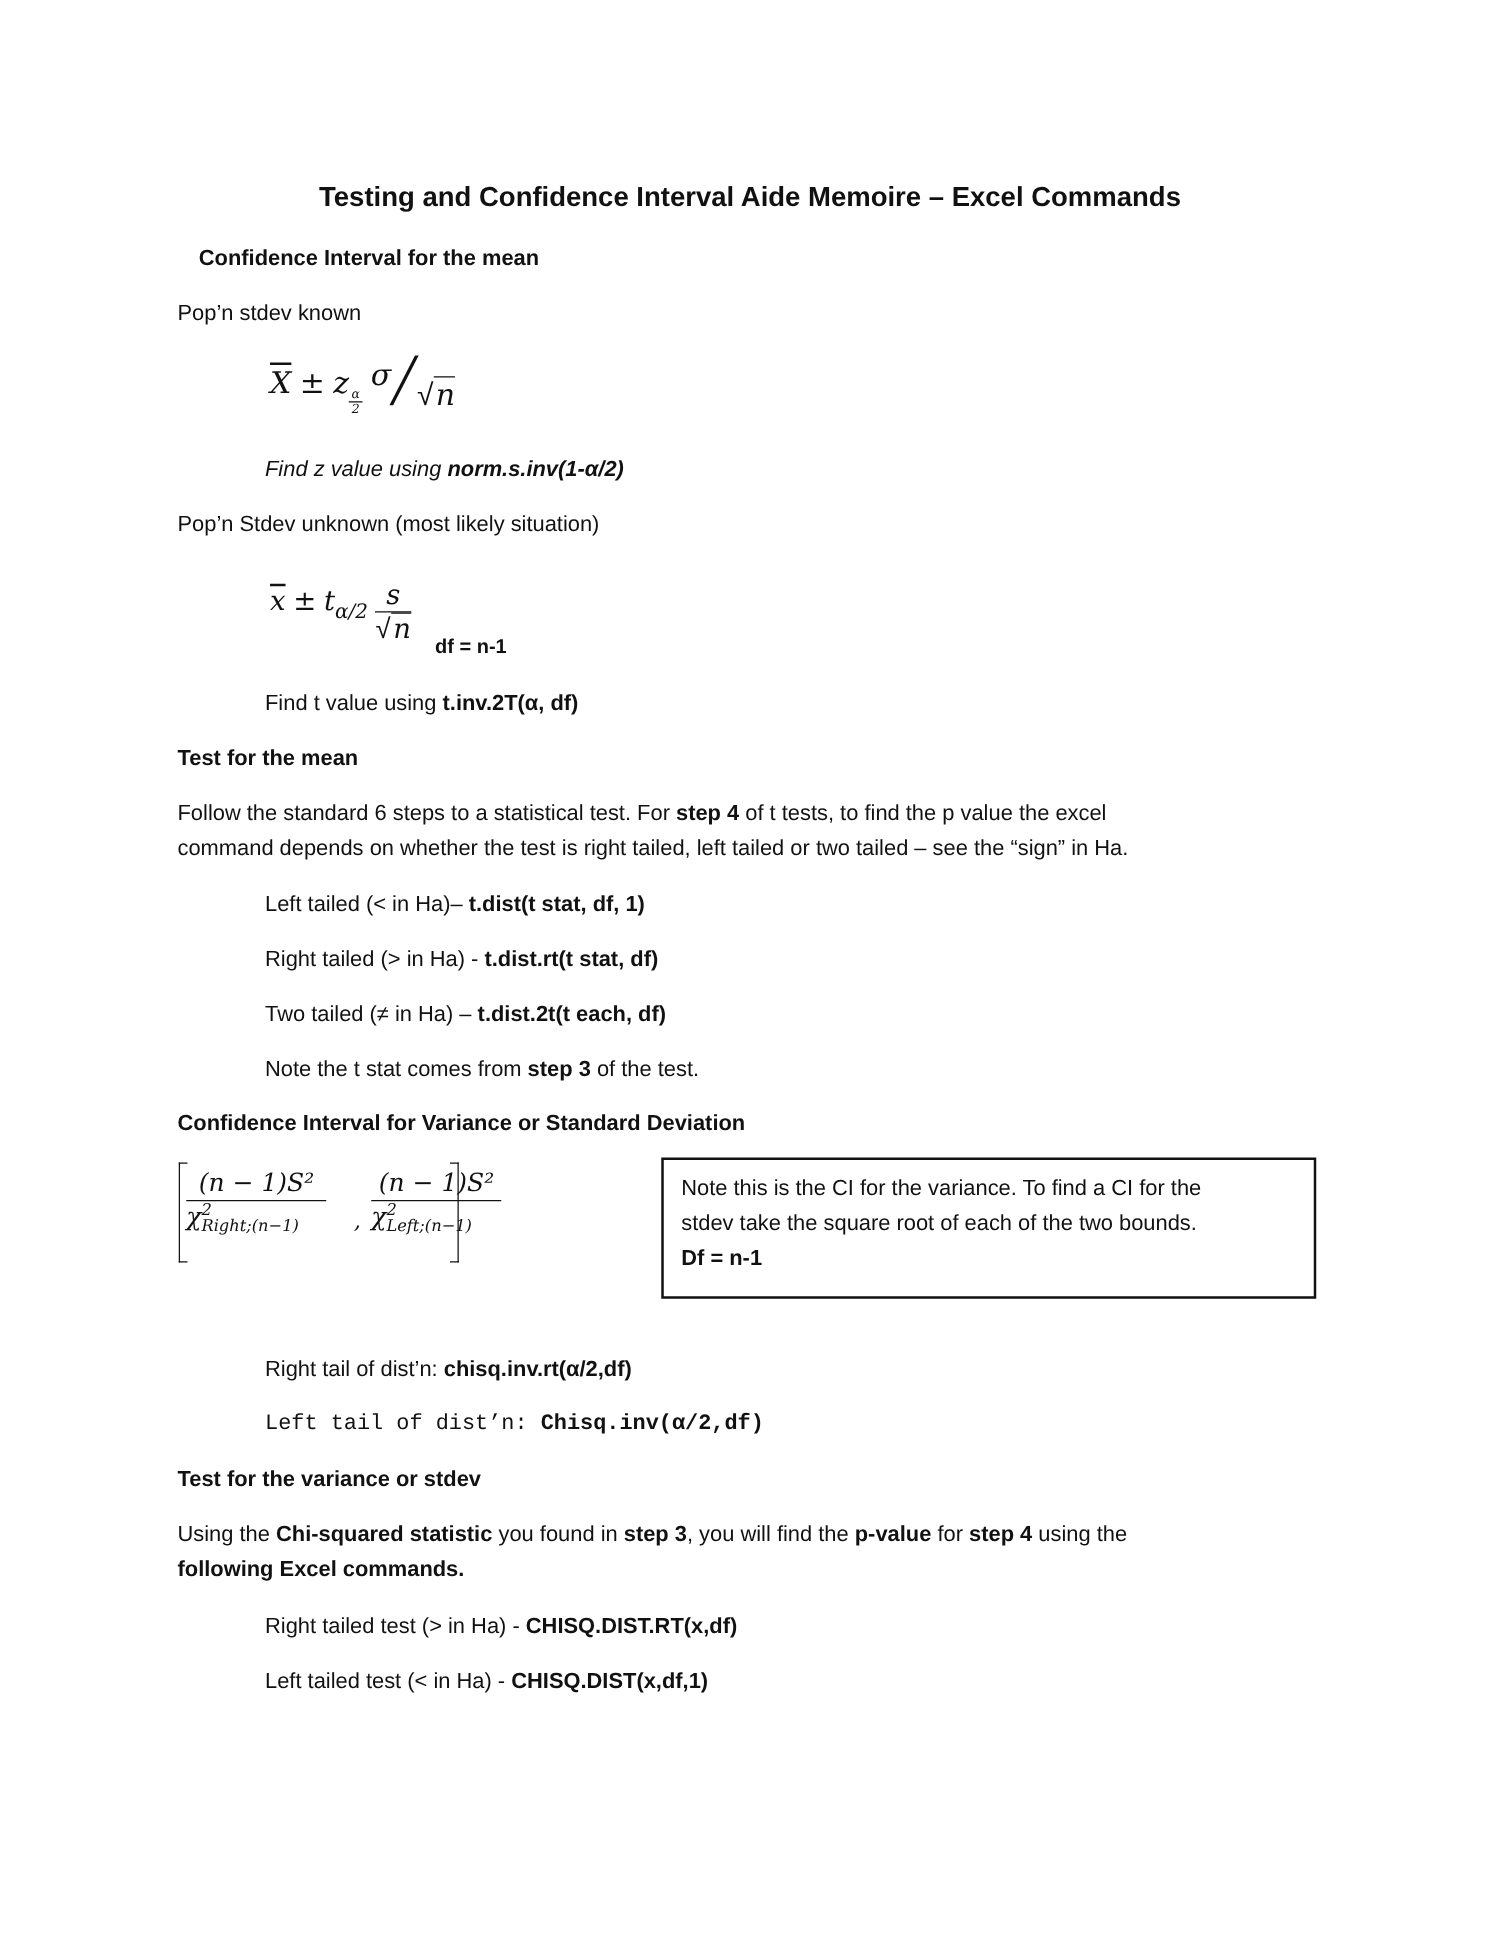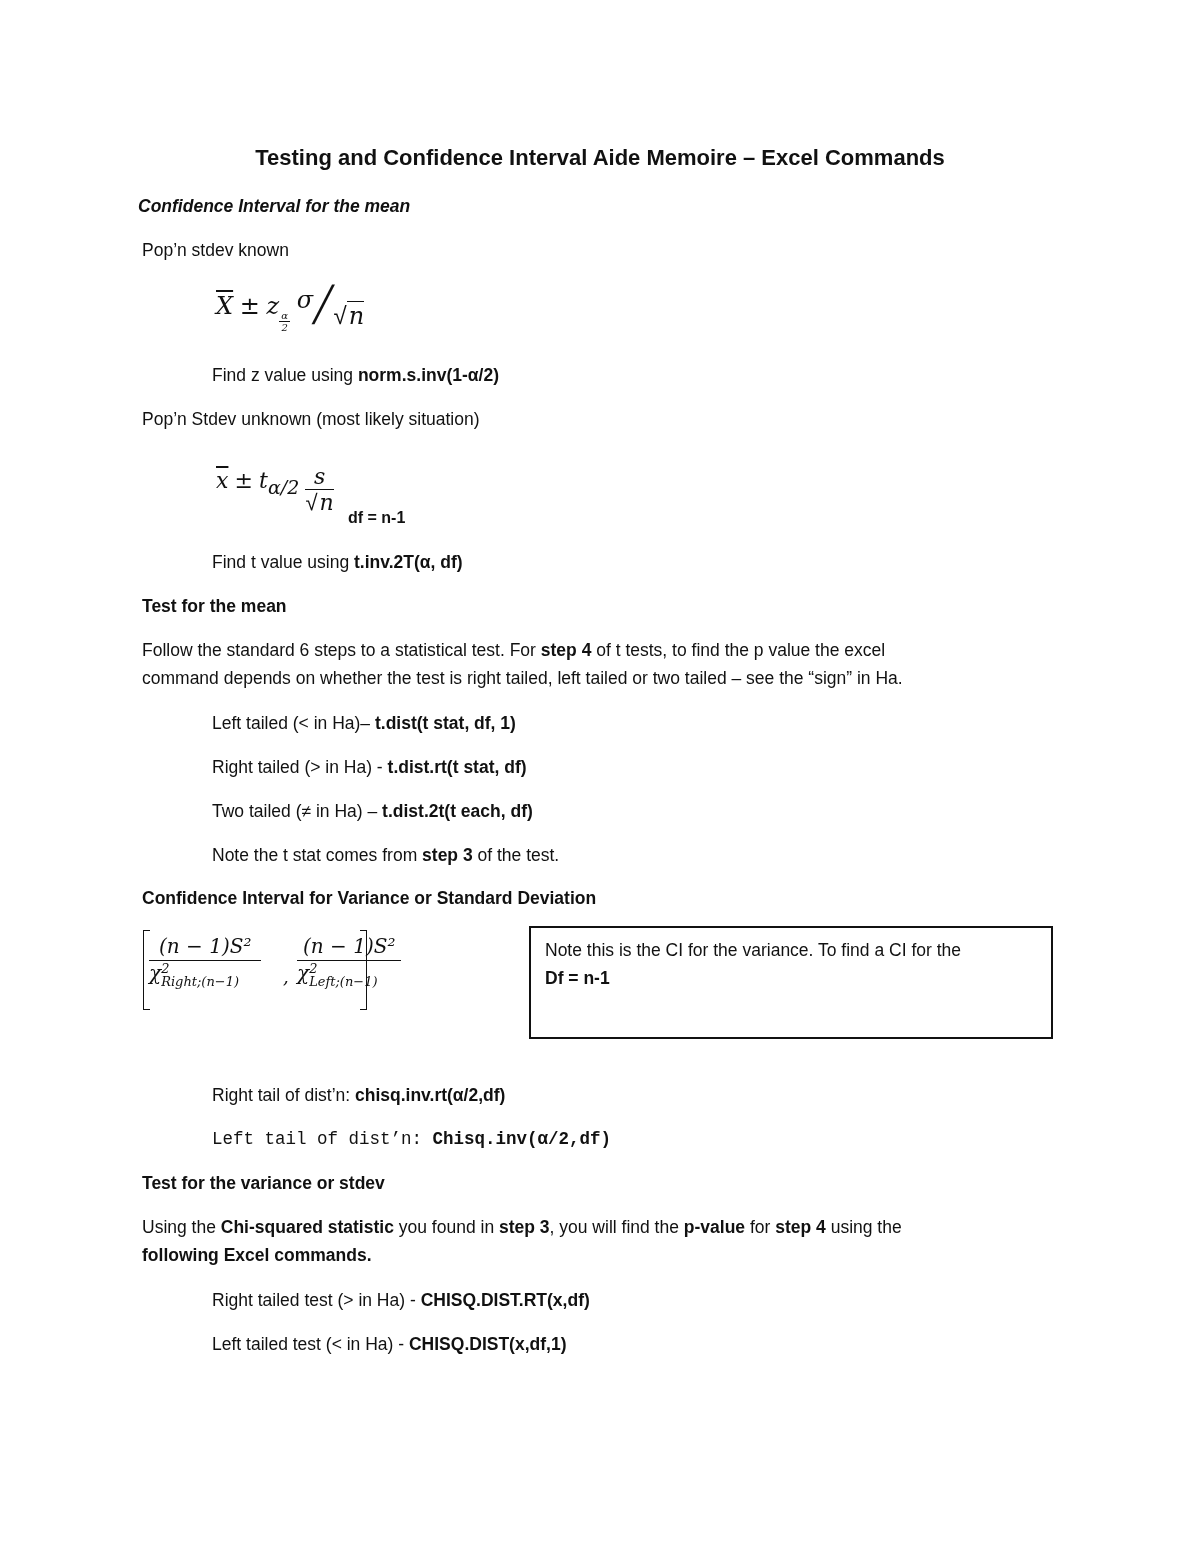--- a/index.html
+++ b/index.html
@@ -28,40 +28,40 @@
   .bracket-r { right: 0; border-left: none; }
   .sqrt { border-top: 1.3px solid #111; padding-left: 2px; }
 </style>
 </head>
 <body>
 
 <div>
 
   <div class="abs title">Testing and Confidence Interval Aide Memoire – Excel Commands</div>
 
-  <div class="abs heading" style="left:138px; top:196px;font-style:italic;">Confidence Interval for the mean</div>
+  <div class="abs heading" style="left:159px; top:196px;">Confidence Interval for the mean</div>
   <div class="abs text" style="left:142px; top:240px;">Pop’n stdev known</div>
 
   <div class="abs" style="left:216px; top:282px; font-size:24px;">
     <span class="math ovl">X</span>
     <span class="math" style="font-style:normal;">±</span>
     <span class="math">z</span><span class="frac" style="font-size:10px; position:relative; top:14px;"><span class="num math">α</span><span class="math">2</span></span>
     <span class="math" style="position:relative; top:-6px;">σ</span><span style="font-size:34px; position:relative; top:2px; font-weight:100;">╱</span><span style="position:relative; top:10px;"><span>√</span><span class="math sqrt">n</span></span>
   </div>
 
-  <div class="abs text" style="left:212px; top:365px;">
+  <div class="abs text" style="left:212px; top:365px;font-style:italic;">
     <span>Find z value using </span><span class="b">norm.s.inv(1-α/2)</span>
   </div>
 
   <div class="abs text" style="left:142px; top:409px;">Pop’n Stdev unknown (most likely situation)</div>
 
   <div class="abs" style="left:216px; top:456px; font-size:22px;">
     <span class="math ovl">x</span>
     <span class="math" style="font-style:normal;">±</span>
-    <span class="math">t</span><span class="math" style="font-size:19px; position:relative; top:6px;">α/2</span>
+    <span class="math">t</span><span class="math" style="font-size:16px; position:relative; top:6px;">α/2</span>
     <span class="frac" style="position:relative; top:8px;">
       <span class="num math" style="padding:0 6px;">s</span>
       <span><span>√</span><span class="math sqrt">n</span></span>
     </span>
   </div>
   <div class="abs b" style="left:348px; top:509px; font-size:16px;">df = n-1</div>
 
   <div class="abs text" style="left:212px; top:552px;">
     <span>Find t value using </span><span class="b">t.inv.2T(α, df)</span>
   </div>
@@ -100,20 +100,21 @@
     <div class="abs" style="left:154px; top:4px; font-size:20px;">
       <span class="frac">
         <span class="num math" style="padding:0 6px 2px;">(n − 1)S²</span>
         <span class="math" style="text-align:left;"><span>χ</span><span style="display:inline-block; vertical-align:middle; font-size:13px; line-height:13px;"><span style="display:block;">2</span><span style="display:block;">Left;(n−1)</span></span></span>
       </span>
     </div>
   </div>
 
   <div class="box">
     <div>Note this is the CI for the variance. To find a CI for the</div>
+    <div>stdev take the square root of each of the two bounds.</div>
     <div class="b">Df =  n-1</div>
   </div>
 
   <div class="abs text" style="left:212px; top:1085px;">
     <span>Right tail of dist’n: </span><span class="b">chisq.inv.rt(α/2,df)</span>
   </div>
   <div class="abs text" style="left:212px; top:1129px;font-family:Liberation Mono, monospace;">
     <span>Left tail of dist’n: </span><span class="b">Chisq.inv(α/2,df)</span>
   </div>
 

